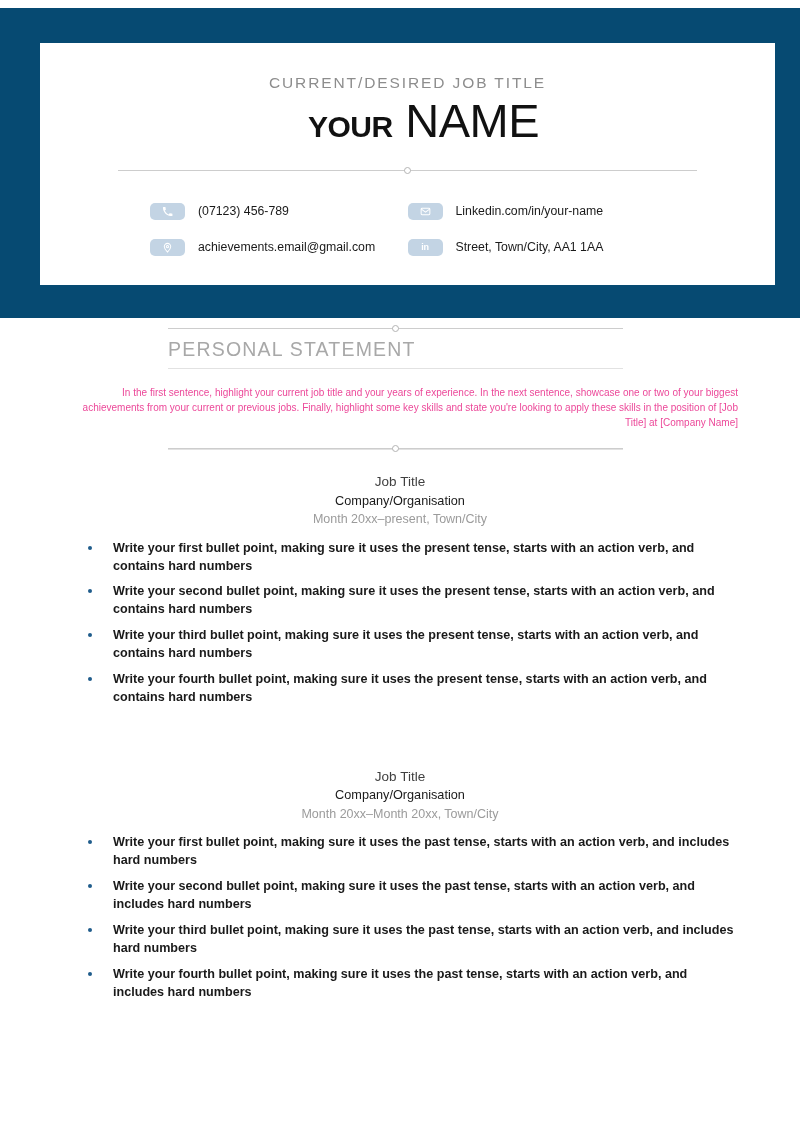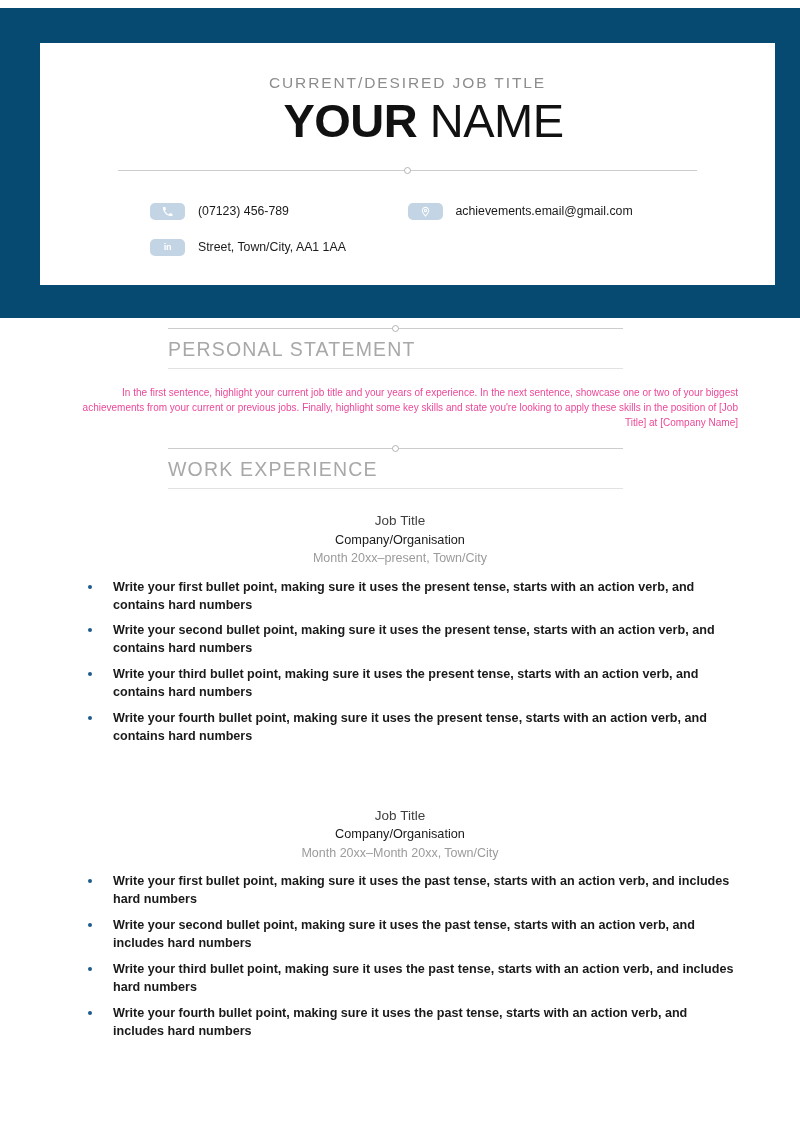--- a/index.html
+++ b/index.html
@@ -51,21 +51,21 @@
     white-space: nowrap;
   }
 
   .name-line {
     text-align: center;
     margin-top: 5px;
     line-height: 1;
     white-space: nowrap;
   }
   .name-first {
-    font-size: 47px;
+    font-size: 30px;
     font-weight: 700;
     color: #111111;
     letter-spacing: -0.5px;
     margin-left: 32px;
   }
   .name-last {
     font-size: 47px;
     font-weight: 400;
     color: #111111;
     letter-spacing: -0.5px;
@@ -245,20 +245,29 @@
 
         <div class="contact-item">
           <span class="badge">
             <svg width="11" height="11" viewBox="0 0 24 24" fill="#ffffff">
               <path d="M6.6 10.8c1.7 3.3 4.3 5.9 7.6 7.6l2.5-2.5c.3-.3.8-.4 1.2-.3 1.2.4 2.5.6 3.9.6.6 0 1 .4 1 1V21c0 .6-.4 1-1 1C10.6 22 2 13.4 2 3c0-.6.4-1 1-1h3.8c.6 0 1 .4 1 1 0 1.3.2 2.6.6 3.9.1.4 0 .9-.3 1.2l-2.5 2.7z"></path>
             </svg>
           </span>
           <span class="ctext">(07123) 456-789</span>
         </div>
 
+        <div class="contact-item">
+          <span class="badge">
+            <svg width="11" height="11" viewBox="0 0 24 24" fill="none" stroke="#ffffff" stroke-width="2.2">
+              <rect x="2.5" y="5" width="19" height="14" rx="2"></rect>
+              <path d="M3 7l9 6.5L21 7"></path>
+            </svg>
+          </span>
+          <span class="ctext">Linkedin.com/in/your-name</span>
+        </div>
 
         <div class="contact-item">
           <span class="badge">
             <svg width="11" height="11" viewBox="0 0 24 24" fill="none" stroke="#ffffff" stroke-width="2.2">
               <path d="M12 22s7-6.3 7-12a7 7 0 1 0-14 0c0 5.7 7 12 7 12z"></path>
               <circle cx="12" cy="10" r="2.6"></circle>
             </svg>
           </span>
           <span class="ctext">achievements.email@gmail.com</span>
         </div>
@@ -285,21 +294,20 @@
         <div class="section-rule-bottom"></div>
       </div>
       <p class="statement">In the first sentence, highlight your current job title and your years of experience. In the next sentence, showcase one or two of your biggest achievements from your current or previous jobs. Finally, highlight some key skills and state you're looking to apply these skills in the position of [Job Title] at [Company Name]</p>
     </div>
 
     <div class="section">
       <div class="section-head">
         <div class="divider">
           <span class="dot"></span>
         </div>
-        <div class="section-title">WORK EXPERIENCE</div>
         <div class="section-rule-bottom"></div>
       </div>
 
       <div class="job-block">
         <div class="job-head">
           <div class="job-role">Job Title</div>
           <div class="job-company">Company/Organisation</div>
           <div class="job-dates">Month 20xx–present, Town/City</div>
         </div>
         <ul class="bullets">

